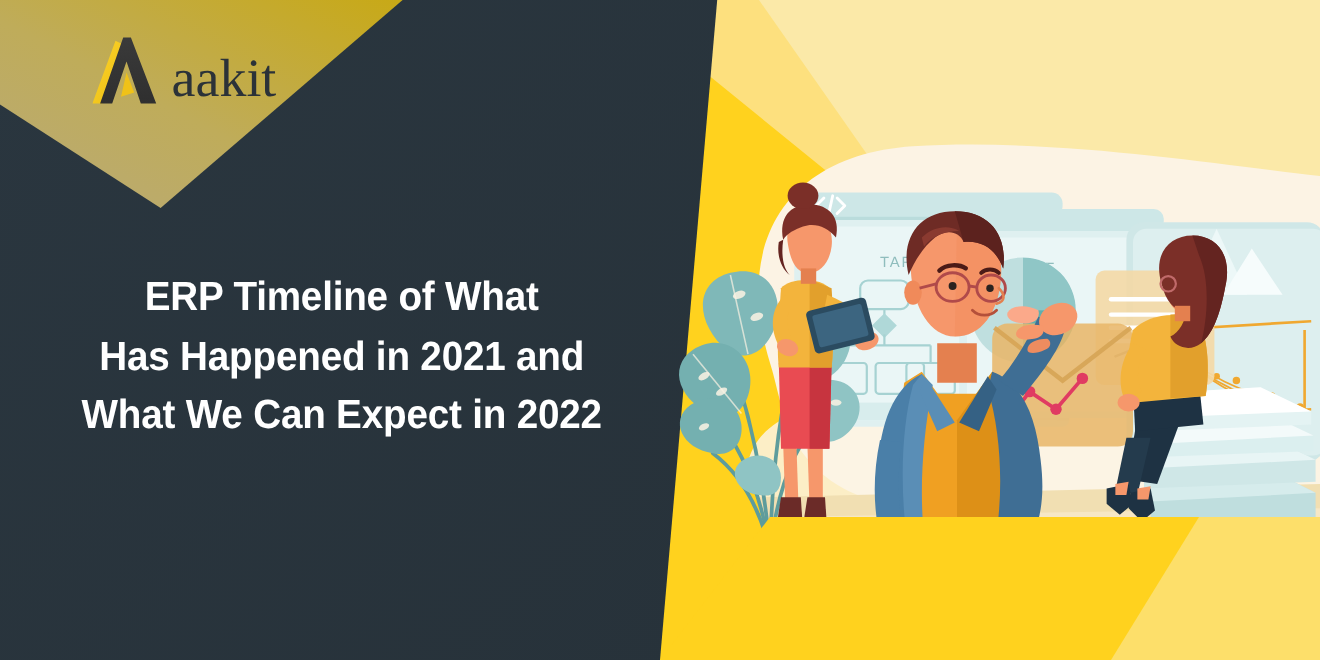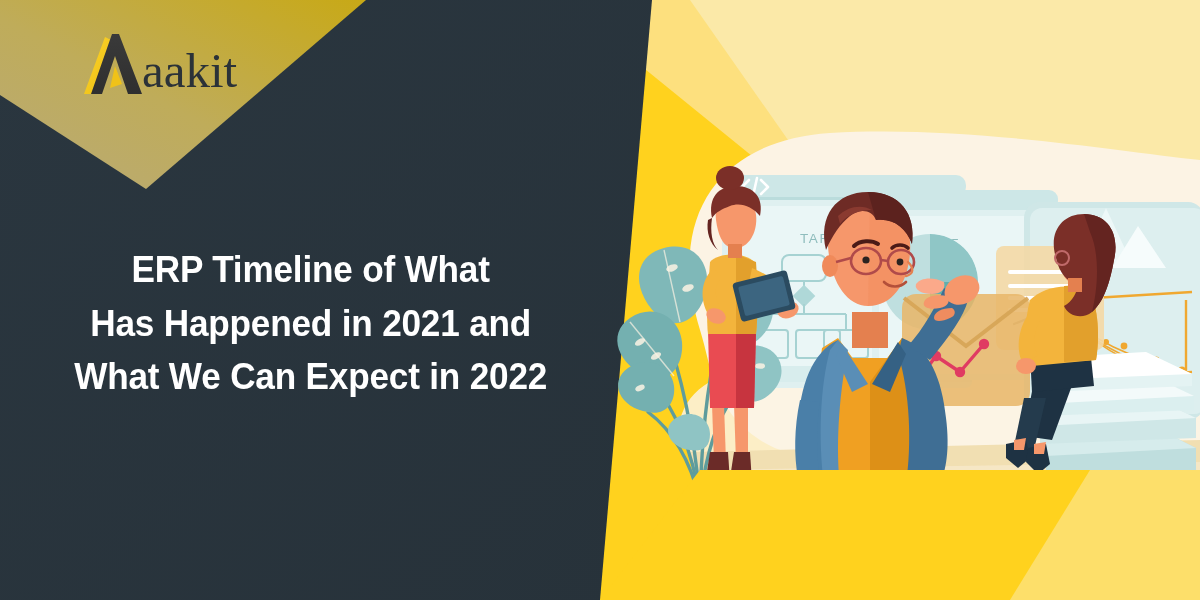--- a/index.html
+++ b/index.html
@@ -9,21 +9,21 @@
     font-family:"Liberation Sans", sans-serif;
     background:#FFD21E;
   }
   #banner{position:relative;width:1200px;height:600px;overflow:hidden;}
   #bg-svg,#art-svg{position:absolute;left:0;top:0;width:1200px;height:600px;}
   #art-svg{pointer-events:none;}
 
   
   #logo{
     position:absolute;left:84px;top:30px;
-    display:flex;align-items:center;gap:2px;height:70px;
+    display:flex;align-items:center;gap:16px;height:70px;
     z-index:6;
   }
   #logo-mark{width:62px;height:66px;display:block;}
   #logo-word{
     font-family:"Liberation Serif", serif;
     font-size:49px;color:#2b3238;letter-spacing:0px;
     line-height:1;margin-left:-6px;margin-top:10px;
   }
 
   

